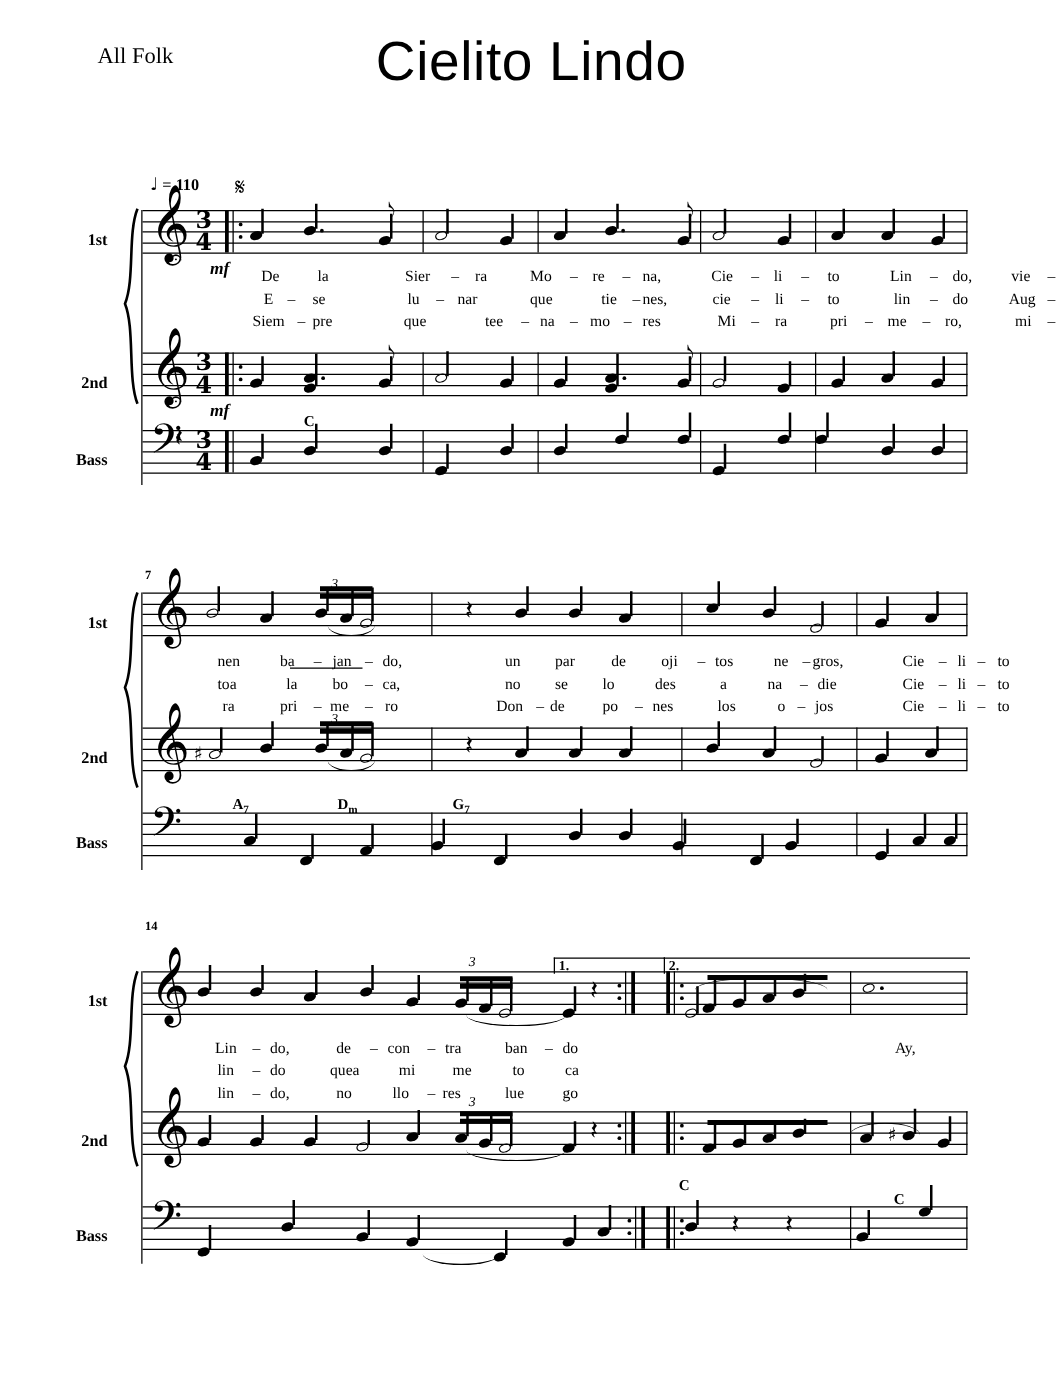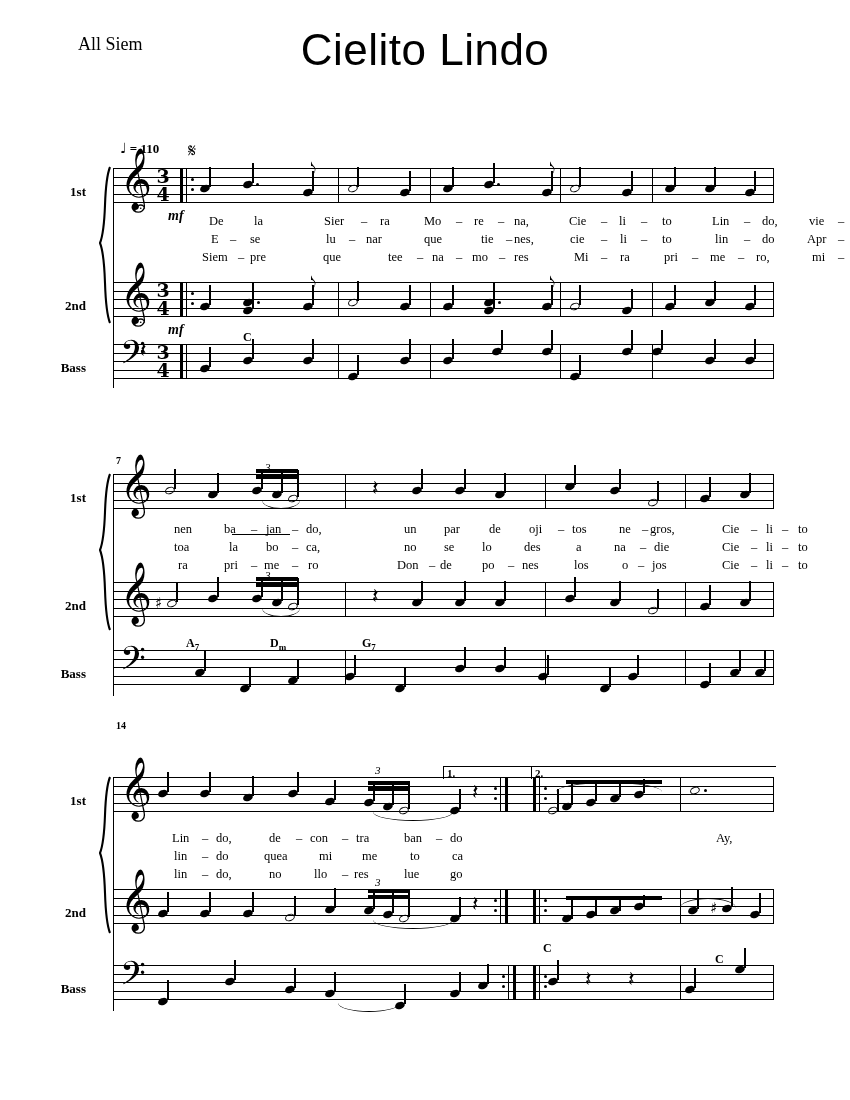--- a/index.html
+++ b/index.html
@@ -239,21 +239,21 @@
     position: absolute;
     height: 1px;
     background: #000;
   }
 </style>
 </head>
 <body>
 
 <div class="sheet">
 
-  <div class="part-label">All Siem</div>
+  <div class="part-label">All Folk</div>
   <div class="title">Cielito Lindo</div>
 
   <div>
 
     <div class="tempo" style="left:120px; top:140px;">
       <span class="notehead">♩</span>
       <span>= 110</span>
     </div>
     <div class="segno" style="left:188px; top:139px;">𝄋</div>
 
@@ -357,21 +357,21 @@
         <span style="left: 392px;">–</span>
         <span style="left: 400px;">nes,</span>
         <span style="left: 456px;">cie</span>
         <span style="left: 487px;">–</span>
         <span style="left: 506px;">li</span>
         <span style="left: 527px;">–</span>
         <span style="left: 548px;">to</span>
         <span style="left: 601px;">lin</span>
         <span style="left: 630px;">–</span>
         <span style="left: 648px;">do</span>
-        <span style="left: 693px;">Apr</span>
+        <span style="left: 693px;">Aug</span>
         <span style="left: 724px;">–</span>
       </div>
     <div class="lyric-row" style="left:114px; top:250px; width:660px;">
         <span style="left: 88px;">Siem</span>
         <span style="left: 124px;">–</span>
         <span style="left: 136px;">pre</span>
         <span style="left: 209px;">que</span>
         <span style="left: 274px;">tee</span>
         <span style="left: 303px;">–</span>
         <span style="left: 318px;">na</span>
@@ -728,21 +728,21 @@
       <div class="nh" style="left:755px; top:669px;"></div>
         <div class="stem" style="left:764.4px; top:651px; height:20px;"></div>
       <div class="barline" style="left:345px; top:650px; height:34px;"></div>
       <div class="barline" style="left:545px; top:650px; height:34px;"></div>
       <div class="barline" style="left:685px; top:650px; height:34px;"></div>
       <div class="barline" style="left:773px; top:650px; height:34px;"></div>
     </div>
   </div>
 
   <div>
-    <div class="measure-num" style="left:116px; top:720px;">14</div>
+    <div class="measure-num" style="left:116px; top:736px;">14</div>
 
     <svg class="brace" style="left:96px; top:775px; width:16px; height:160px;" viewBox="0 0 16 160">
       <path d="M14 2 C6 22 12 58 4 78 C12 98 6 138 14 158" stroke="#000" stroke-width="2.1" fill="none"></path>
     </svg>
     <div class="barline" style="left:113px; top:777px; width:1.4px; height:234px;"></div>
 
     <div class="volta" style="left:443px; top:766px; width:88px;">
       <span>1.</span>
     </div>
     <div class="volta" style="left:531px; top:766px; width:244px;">

